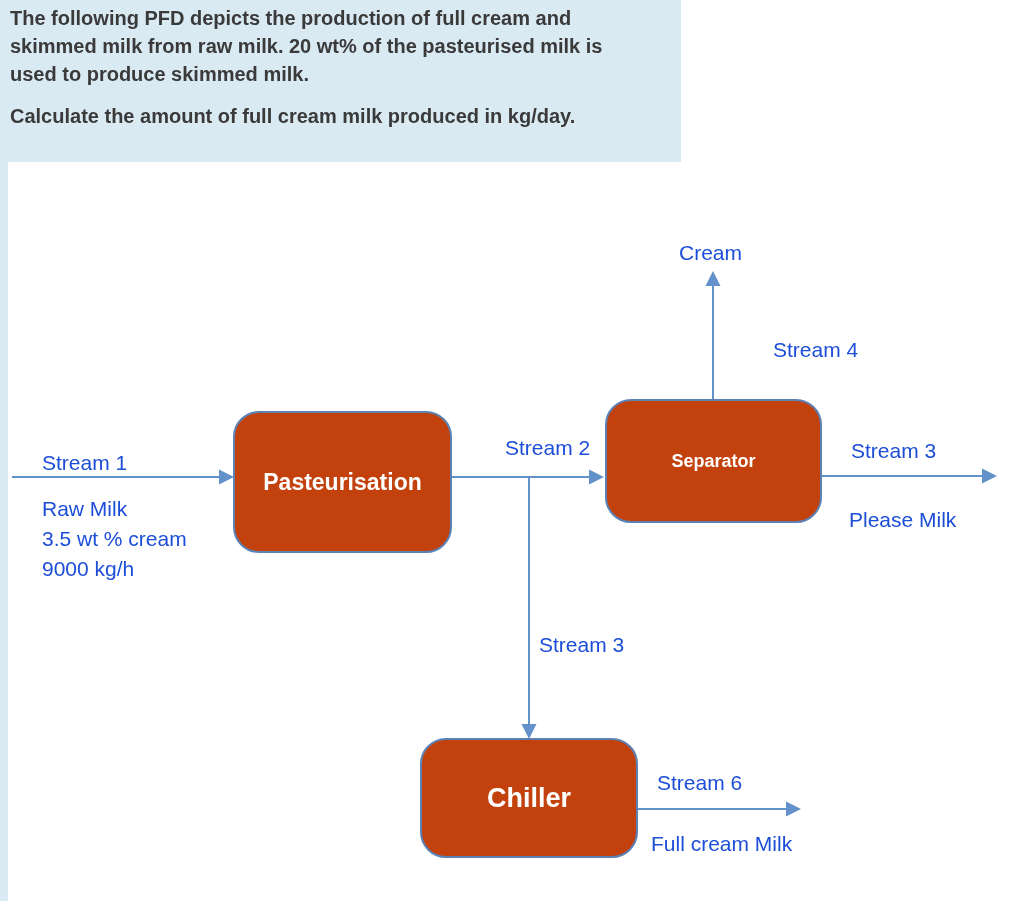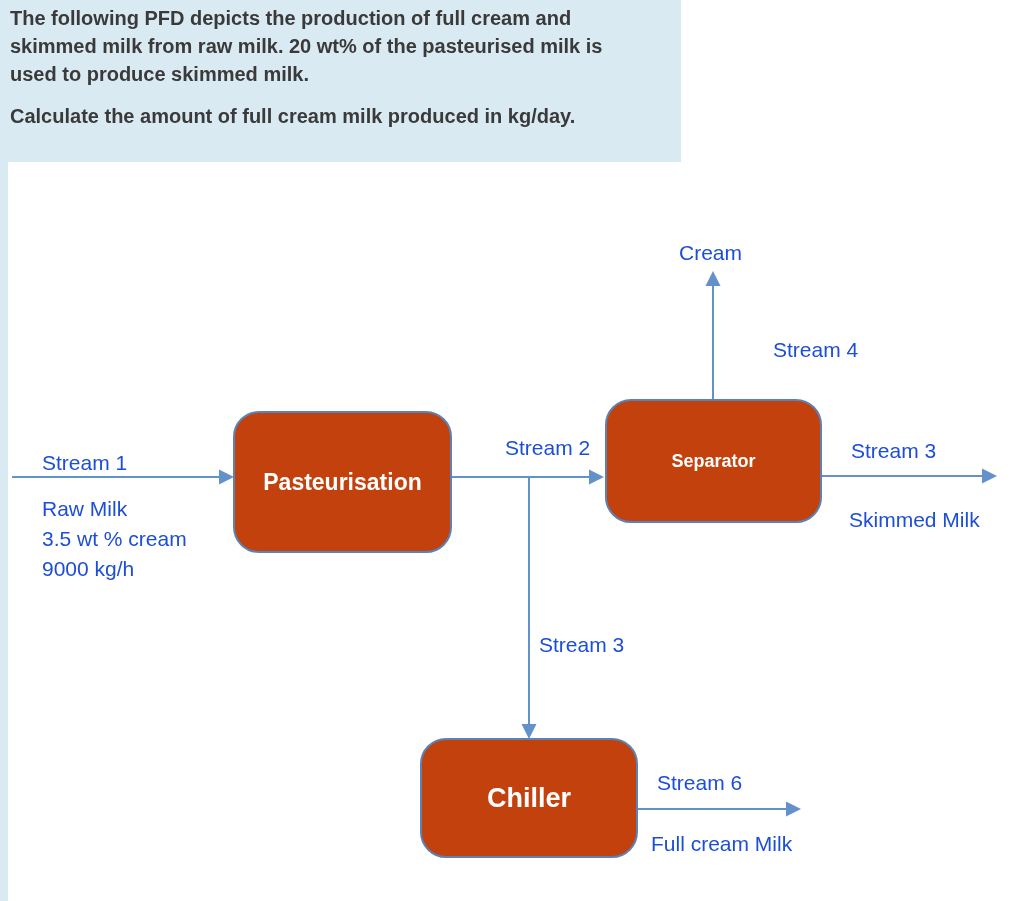--- a/index.html
+++ b/index.html
@@ -135,19 +135,19 @@
 
   <div class="dlabel" style="left:505px; top:433px;">Stream 2</div>
 
   <div class="dlabel" style="left:539px; top:630px;">Stream 3</div>
 
   <div class="dlabel" style="left:679px; top:238px;">Cream</div>
   <div class="dlabel" style="left:725px; top:335px;margin-left:48px;">Stream 4</div>
 
   <div class="dlabel" style="left:851px; top:436px;">Stream 3</div>
   <div class="dlabel" style="left:849px; top:505px;">
-    <div>Skimmed Milk</div>
+    <div>Please Milk</div>
   </div>
 
   <div class="dlabel" style="left:657px; top:768px;">Stream 6</div>
   <div class="dlabel" style="left:651px; top:829px;">Full cream Milk</div>
 
 </div>
 
 </body></html>

